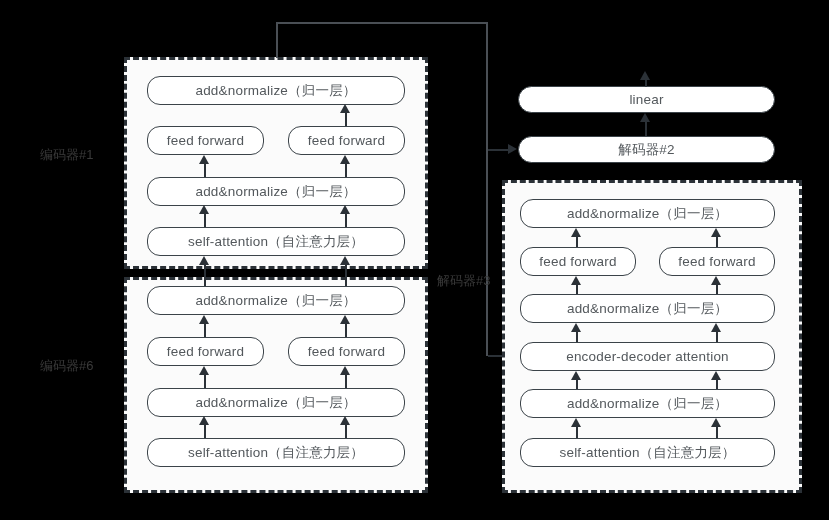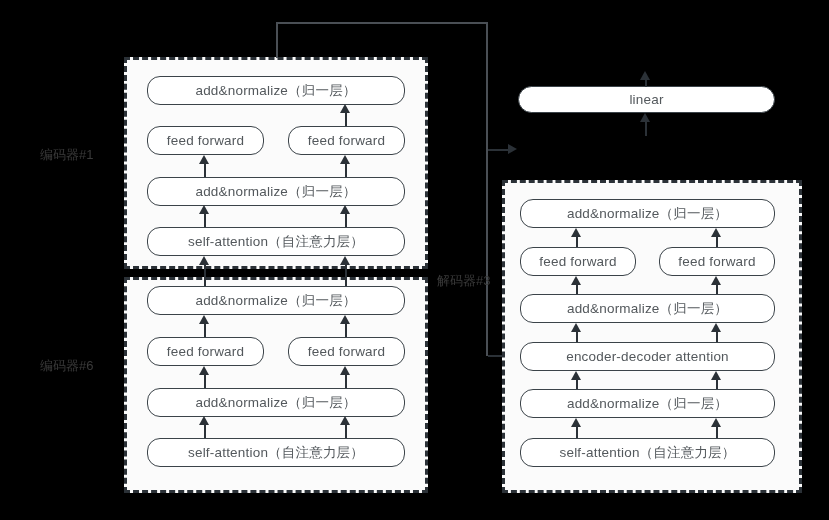--- a/index.html
+++ b/index.html
@@ -121,20 +121,23 @@
 
   <div class="hline" style="left:488px;top:149px;width:22px;height:2px;"></div>
   <div class="arrowright" style="left:508px;top:144px;"></div>
 
   <div class="hline" style="left:488px;top:355px;width:22px;height:2px;"></div>
   <div class="arrowright" style="left:508px;top:350px;"></div>
 
   <div class="node plain" style="left:518px;top:86px;width:257px;height:27px;text-align:right;">
     <span>linear</span>
   </div>
+  <div class="node plain" style="left:518px;top:136px;width:257px;height:27px;">
+    <span>解码器#2</span>
+  </div>
 
   <div class="vline" style="left:645px;top:77px;height:10px;"></div>
   <div class="arrowup" style="left:640px;top:71px;"></div>
 
   <div class="vline" style="left:645px;top:119px;height:17px;"></div>
   <div class="arrowup" style="left:640px;top:113px;"></div>
 
   <div class="panel" style="left:502px;top:180px;width:300px;height:313px;"></div>
 
   <div class="grouplabel" style="left:437px;top:272px;">解码器#3</div>

